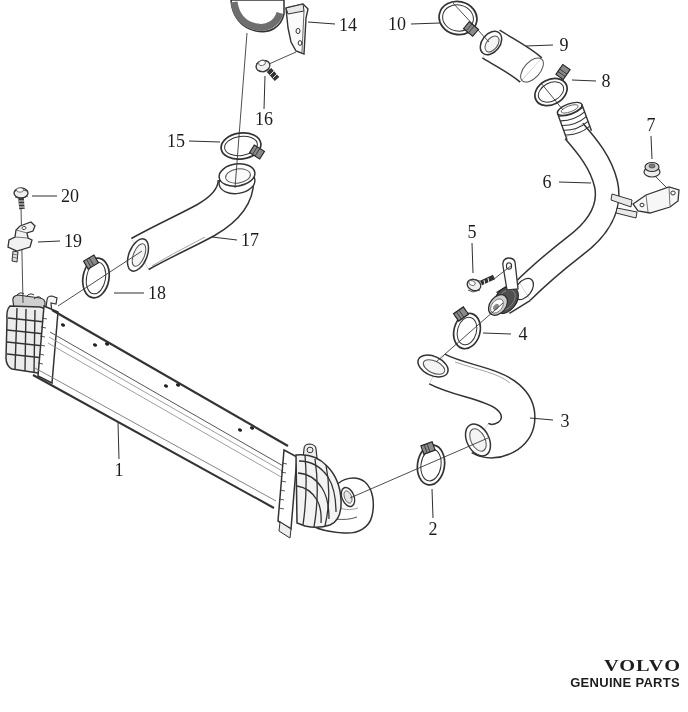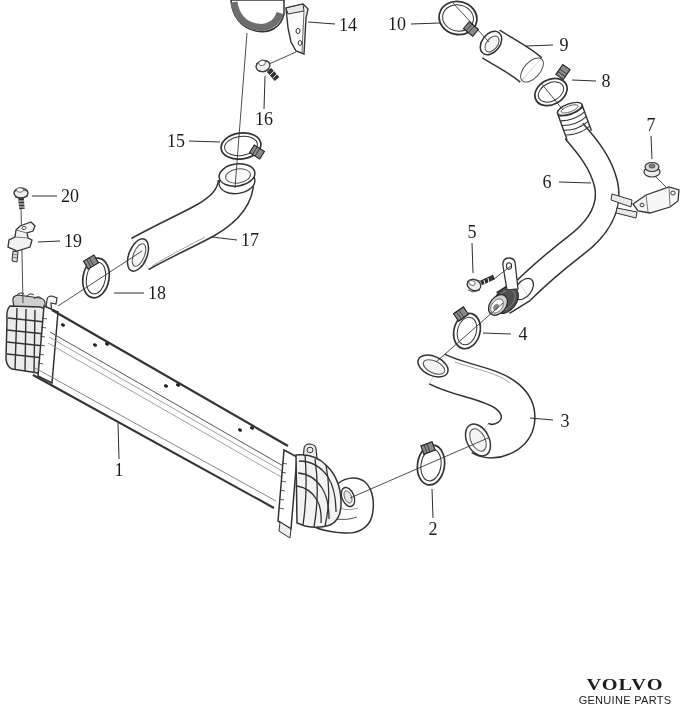--- a/index.html
+++ b/index.html
@@ -4,24 +4,24 @@
 <style>
   html,body{margin:0;padding:0;background:#fff;}
   .page{position:relative;width:688px;height:712px;background:#fff;overflow:hidden;
         font-family:"Liberation Serif",serif;}
   .page svg{position:absolute;left:0;top:0;}
   .aline{stroke:#3a3a3a;stroke-width:0.9;fill:none;}
   .leader{stroke:#2e2e2e;stroke-width:1;}
   .callout{font-family:"Liberation Serif",serif;font-size:18px;fill:#1c1c1c;
            text-anchor:middle;}
   .o{stroke:#333;fill:none;}
-  .brand{position:absolute;right:8px;bottom:6px;width:110px;text-align:center;color:#1d1d1d;}
+  .brand{position:absolute;right:8px;bottom:22px;width:110px;text-align:right;color:#1d1d1d;}
   .brand-name{font-family:"Liberation Serif",serif;font-weight:bold;font-size:20px;
               letter-spacing:1px;line-height:1;transform:scale(1.02,0.82);}
-  .brand-tagline{font-family:"Liberation Sans",sans-serif;font-weight:normal;font-size:11px;
+  .brand-tagline{font-family:"Liberation Sans",sans-serif;font-weight:bold;font-size:13px;
                  letter-spacing:0.3px;margin-top:0px;}
 </style>
 </head>
 <body>
 
 <div class="page">
 <svg width="688" height="712" viewBox="0 0 688 712">
 
   <g>
 

